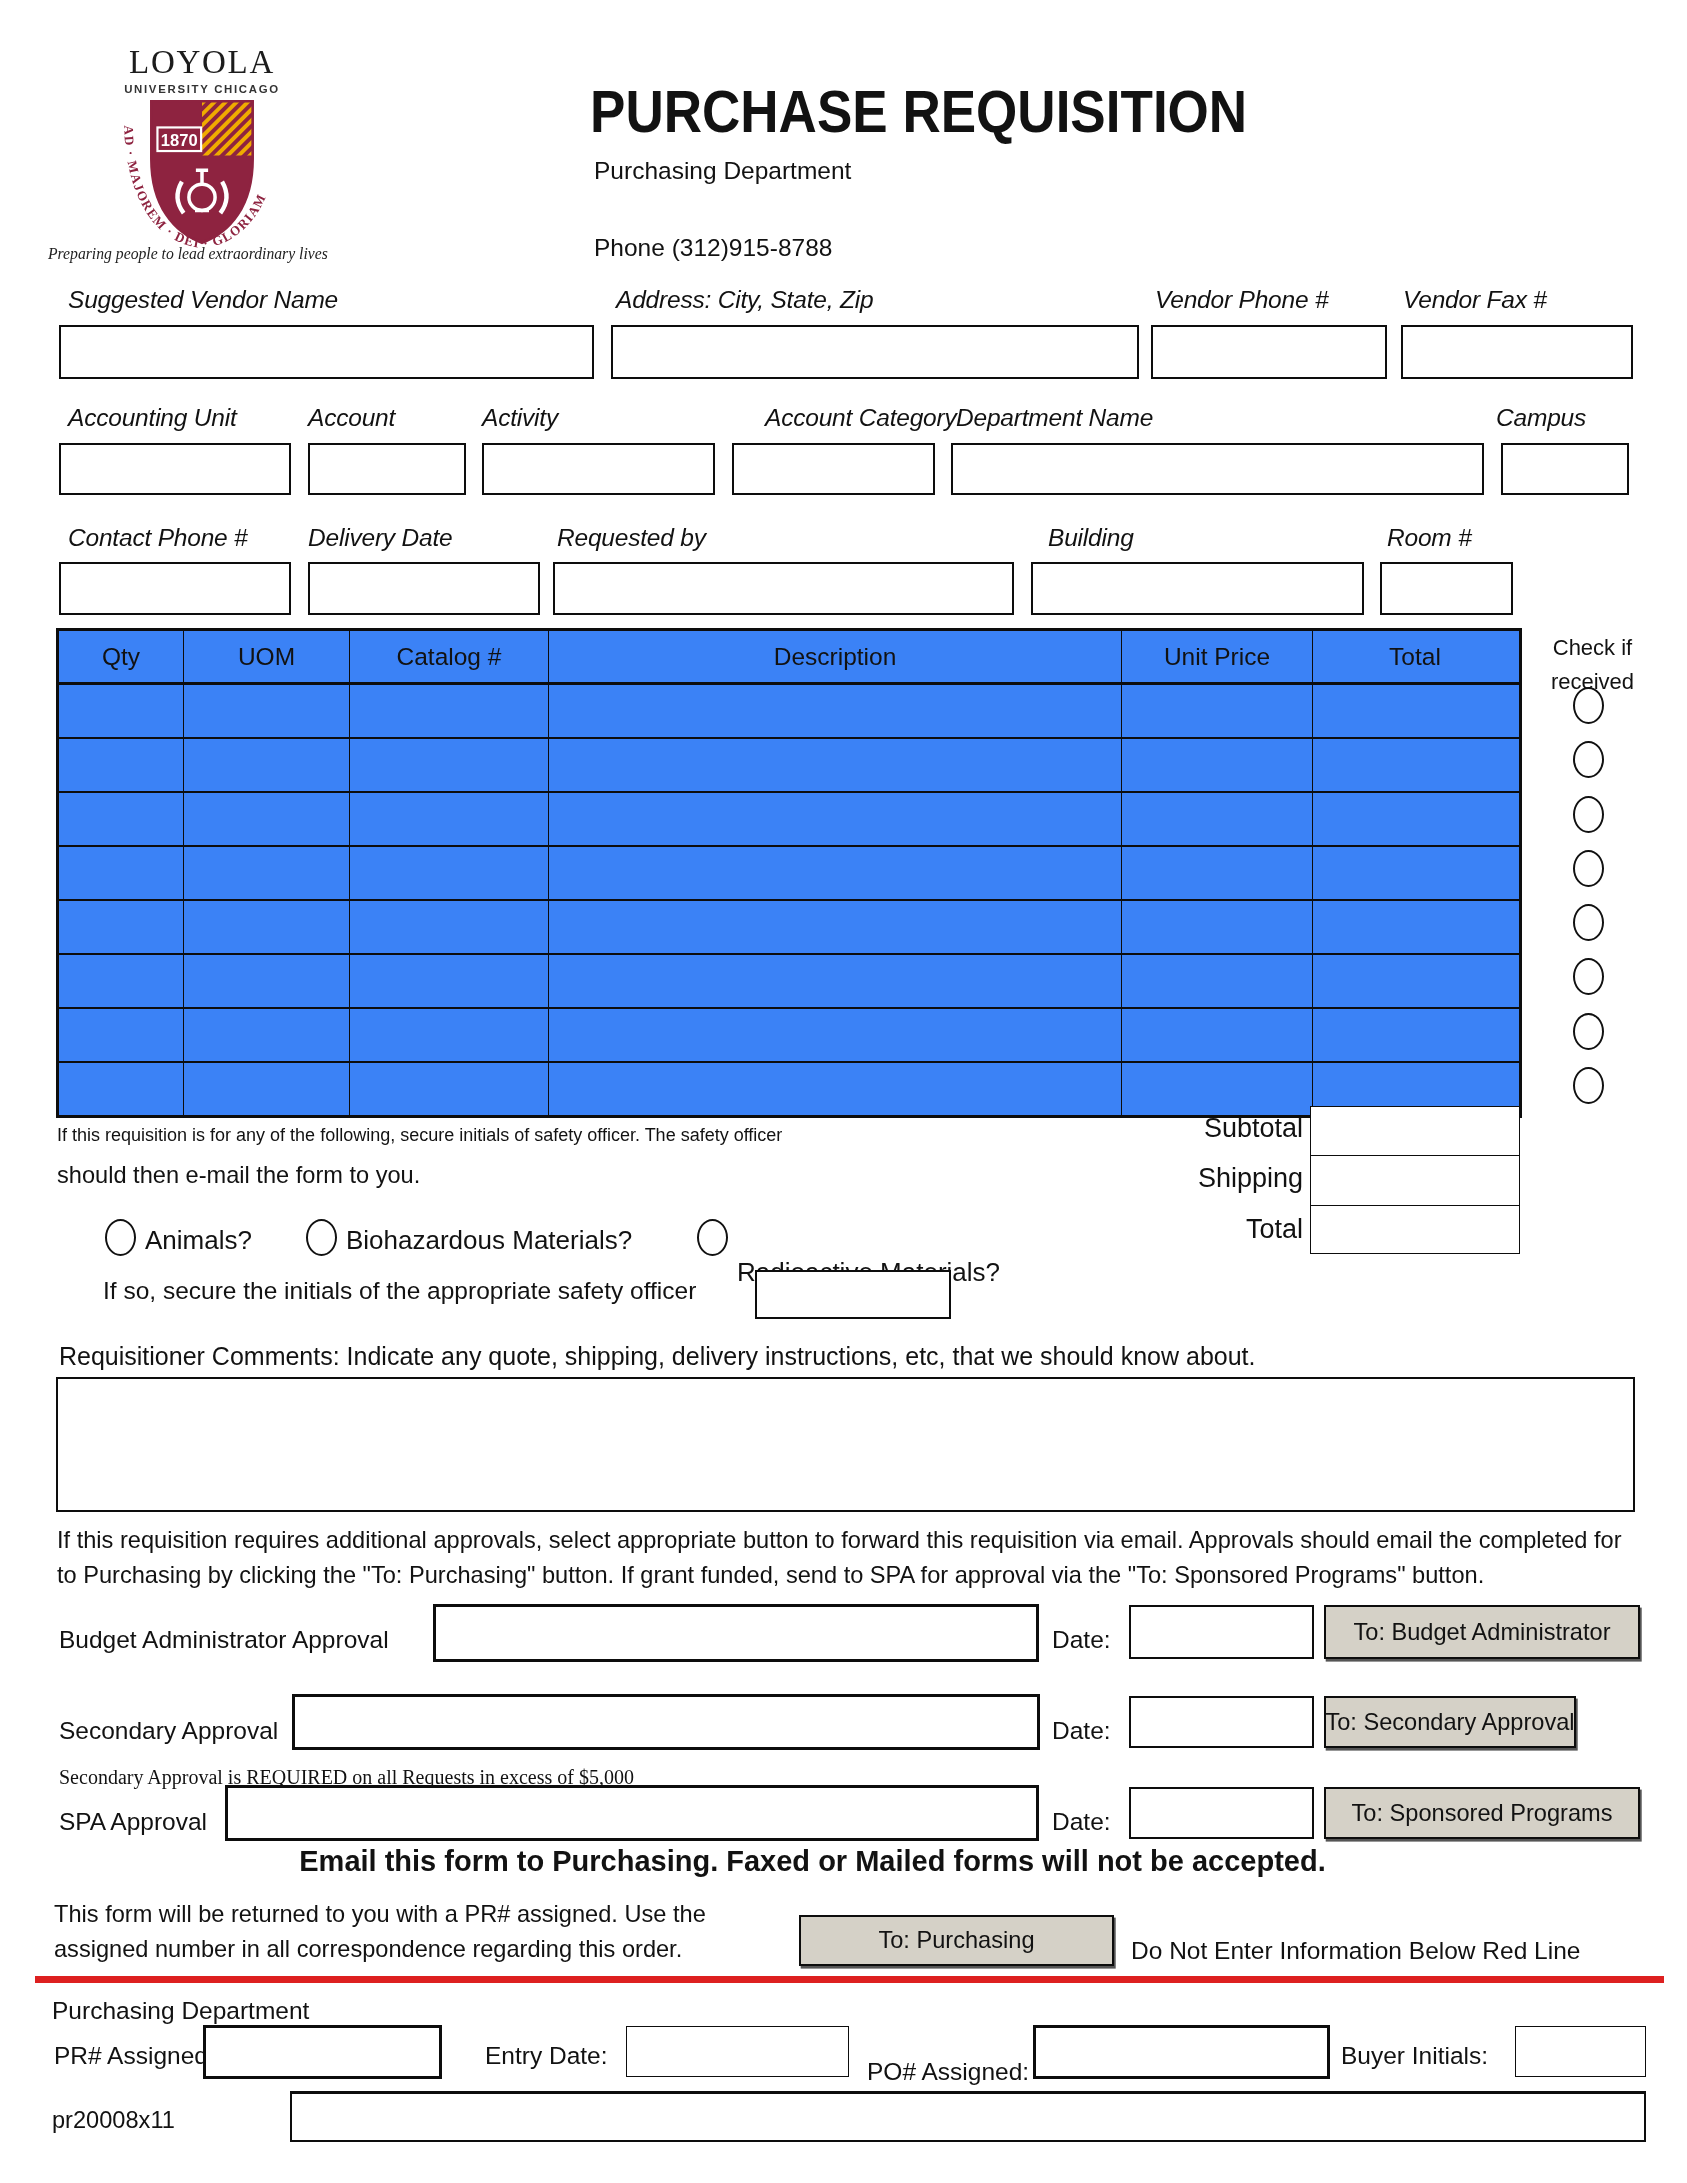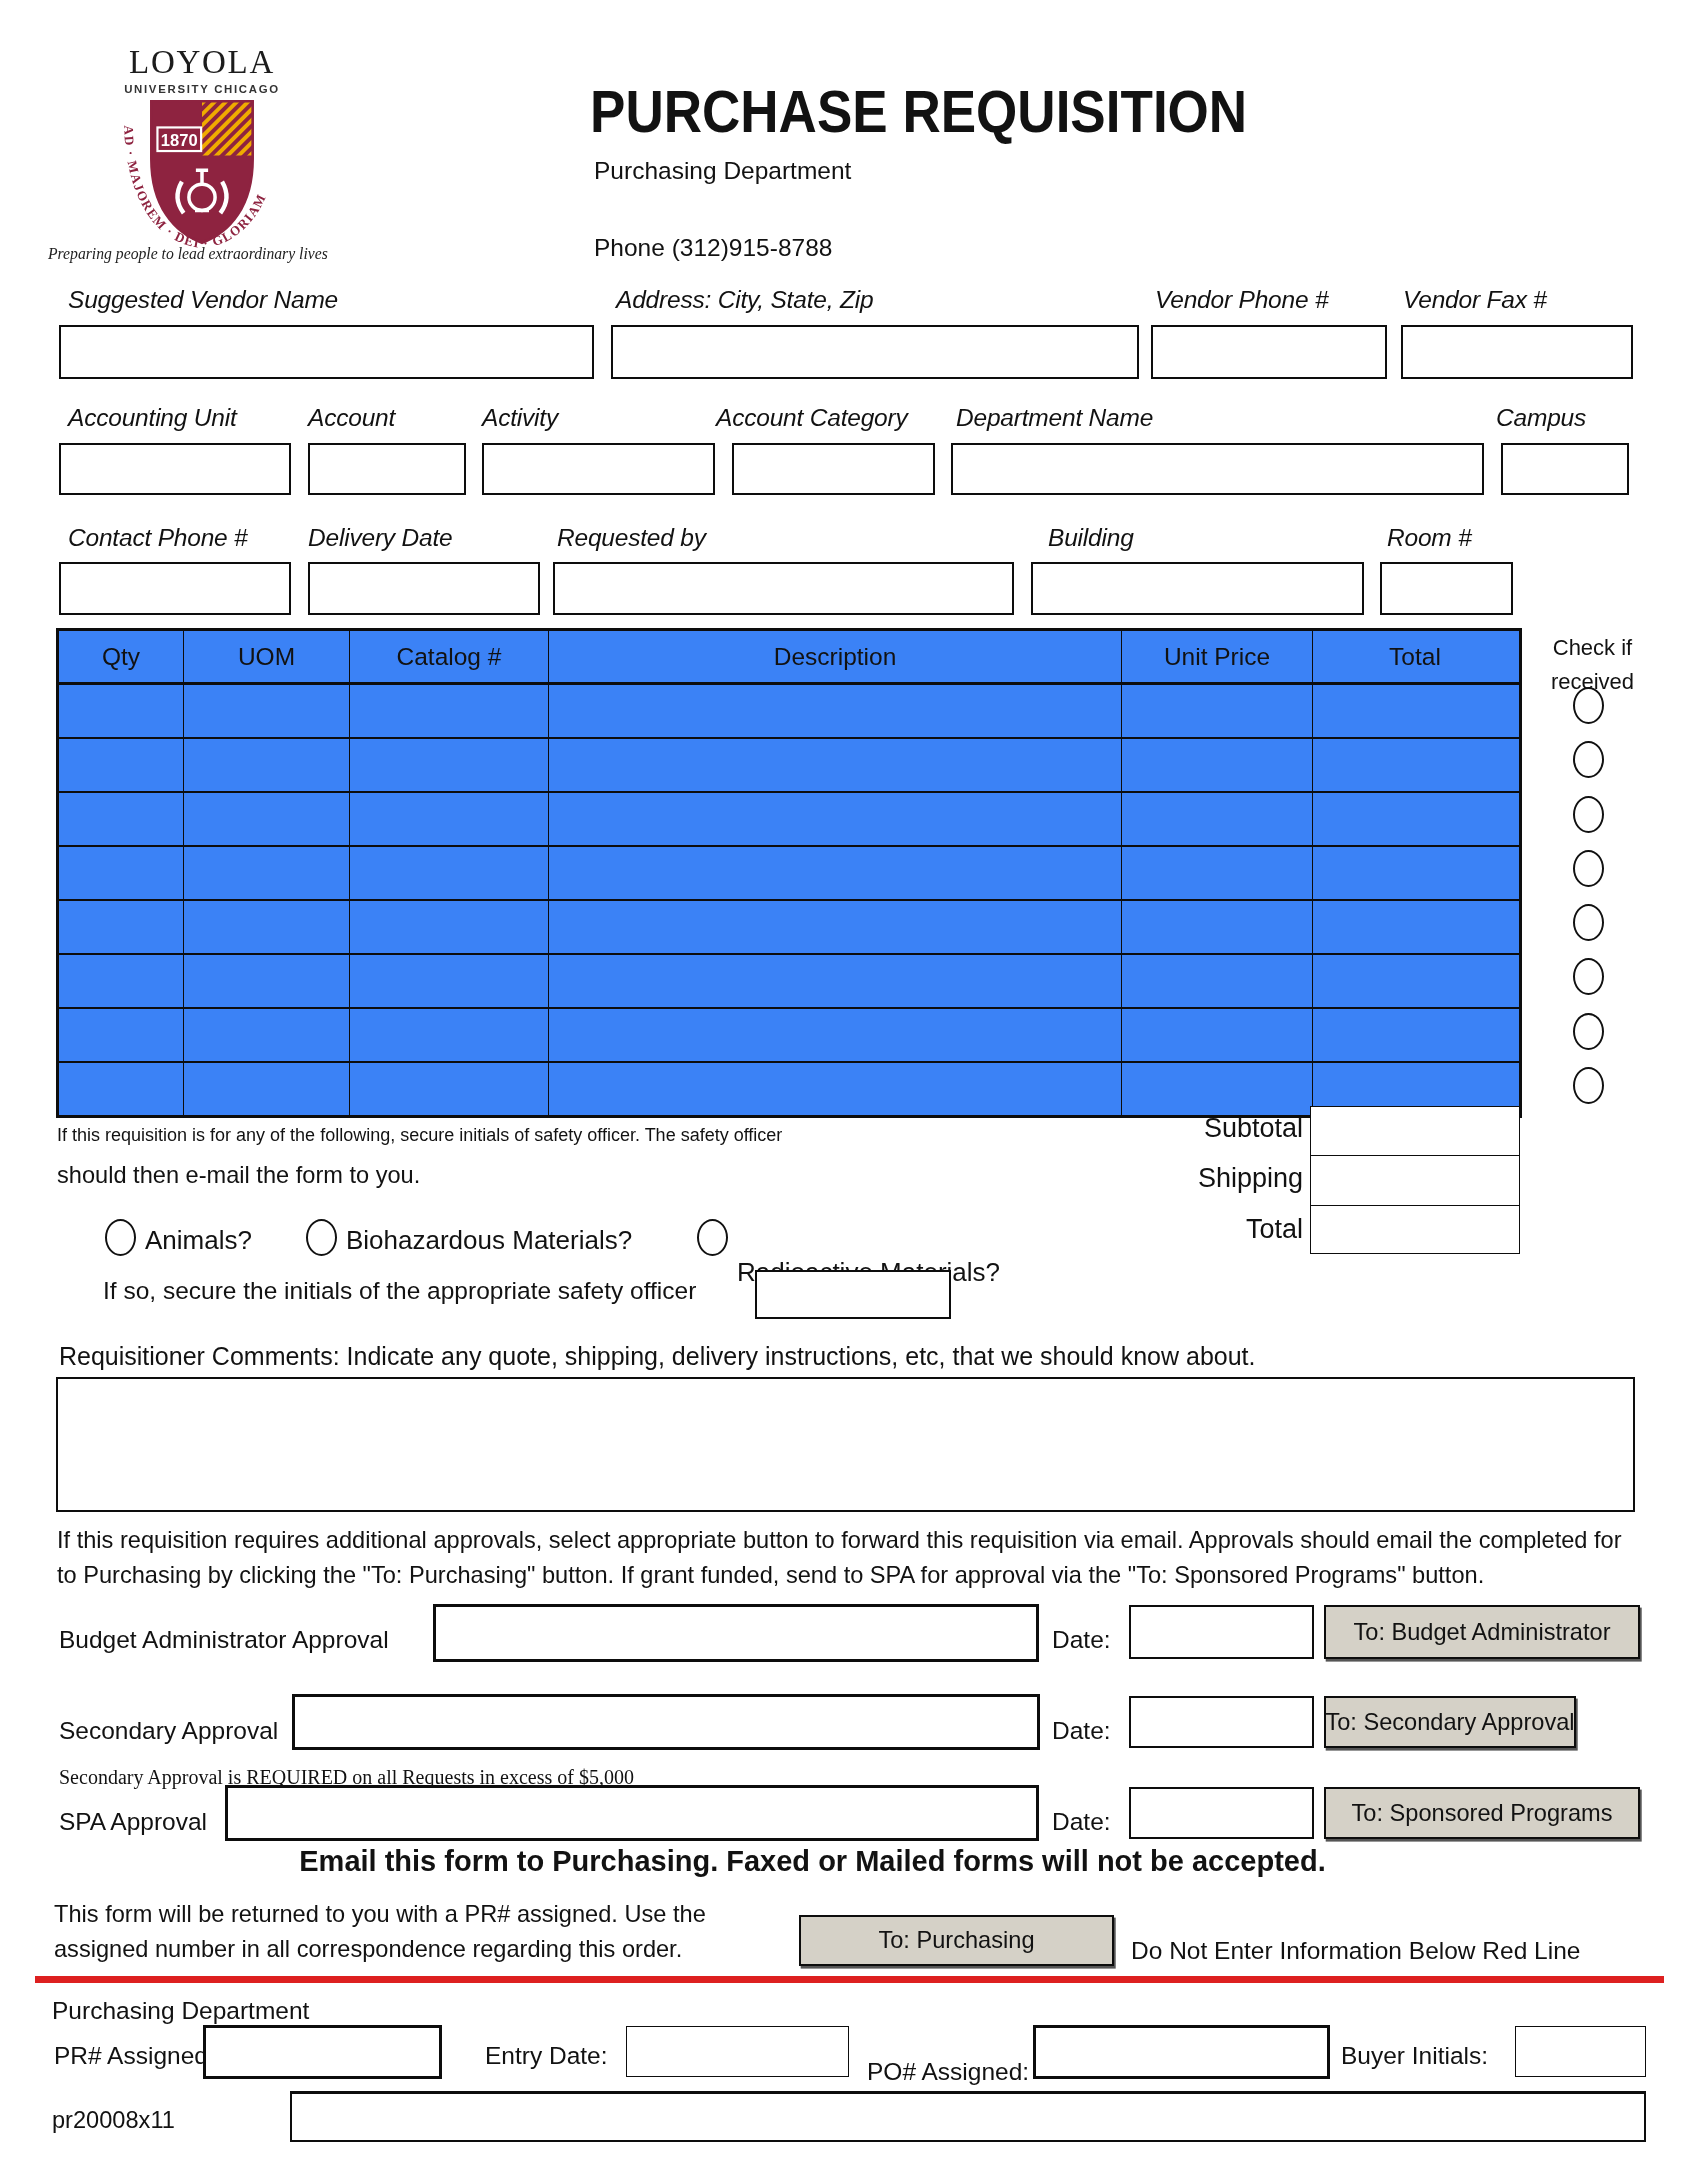--- a/index.html
+++ b/index.html
@@ -79,21 +79,21 @@
   <div class="lbl" style="left:1155px;top:286px;">Vendor Phone #</div>
   <div class="lbl" style="left:1403px;top:286px;">Vendor Fax #</div>
   <div class="box" style="left:59px;top:325px;width:535px;height:54px;"></div>
   <div class="box" style="left:611px;top:325px;width:528px;height:54px;"></div>
   <div class="box" style="left:1151px;top:325px;width:236px;height:54px;"></div>
   <div class="box" style="left:1401px;top:325px;width:232px;height:54px;"></div>
 
   <div class="lbl" style="left:68px;top:404px;">Accounting Unit</div>
   <div class="lbl" style="left:308px;top:404px;">Account</div>
   <div class="lbl" style="left:482px;top:404px;">Activity</div>
-  <div class="lbl" style="left:716px;top:404px;">Account Category</div>
+  <div class="lbl" style="left:765px;top:404px;">Account Category</div>
   <div class="lbl" style="left:956px;top:404px;">Department Name</div>
   <div class="lbl" style="left:1496px;top:404px;">Campus</div>
   <div class="box" style="left:59px;top:443px;width:232px;height:52px;"></div>
   <div class="box" style="left:308px;top:443px;width:158px;height:52px;"></div>
   <div class="box" style="left:482px;top:443px;width:233px;height:52px;"></div>
   <div class="box" style="left:732px;top:443px;width:203px;height:52px;"></div>
   <div class="box" style="left:951px;top:443px;width:533px;height:52px;"></div>
   <div class="box" style="left:1501px;top:443px;width:128px;height:52px;"></div>
 
   <div class="lbl" style="left:68px;top:524px;">Contact Phone #</div>

